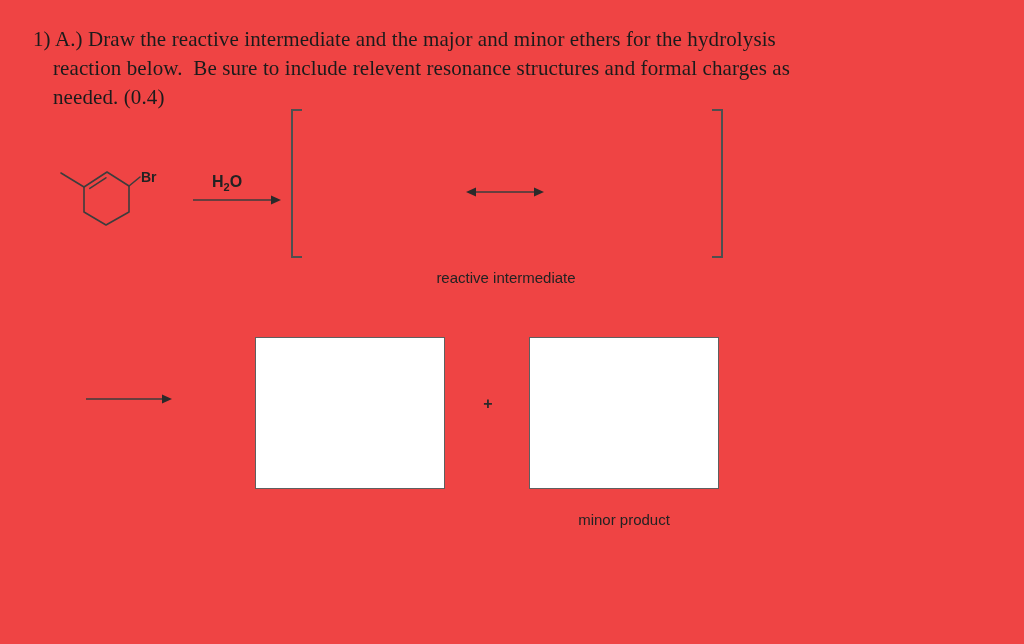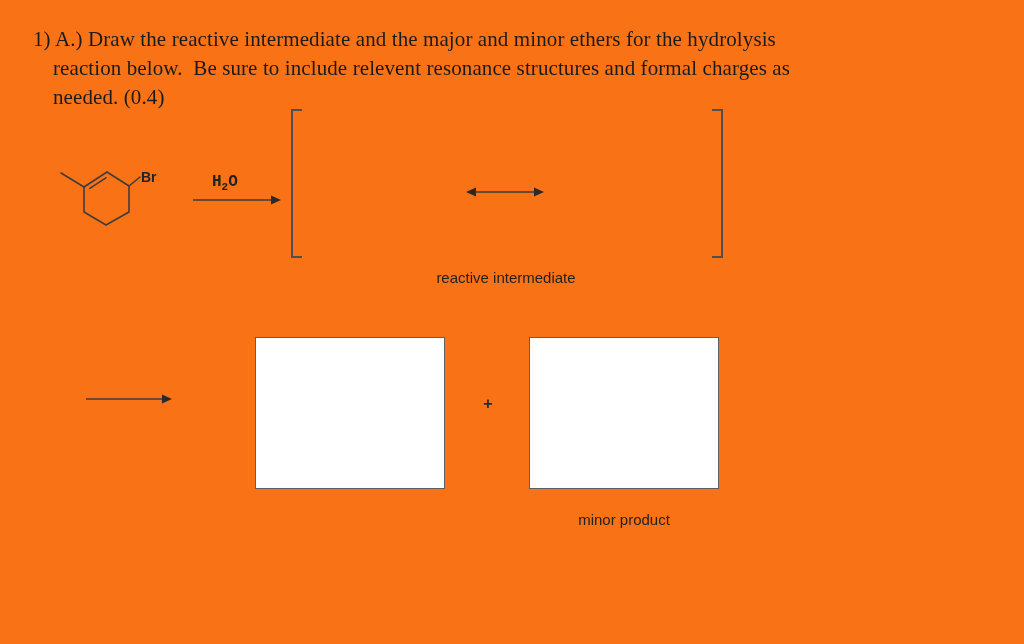--- a/index.html
+++ b/index.html
@@ -4,21 +4,21 @@
 <style>
   html, body {
     margin: 0;
     padding: 0;
     background: #ffffff;
   }
   .page {
     position: relative;
     width: 1024px;
     height: 644px;
-    background: #f97316;
+    background: #ef4444;
     overflow: hidden;
     font-family: "Liberation Serif", serif;
     color: #1b1b1b;
   }
   
   .para {
     position: absolute;
     font-size: 21px;
     line-height: 29px;
     letter-spacing: 0.1px;
@@ -35,21 +35,21 @@
     text-align: center;
   }
   .caption-intermediate { left: 306px; top: 269px; width: 400px; }
   .caption-major { left: 255px; top: 511px; width: 190px; }
   .caption-minor { left: 529px; top: 511px; width: 190px; }
   
   .reagent {
     position: absolute;
     left: 212px; top: 173px;
     width: 48px;
-    font-family: Liberation Mono, monospace;
+    font-family: Liberation Sans, sans-serif;
     font-size: 16px;
     font-weight: 600;
     color: #222222;
     text-align: left;
   }
   .reagent sub { font-size: 11px; }
   
   .bracket {
     position: absolute;
     top: 109px;

